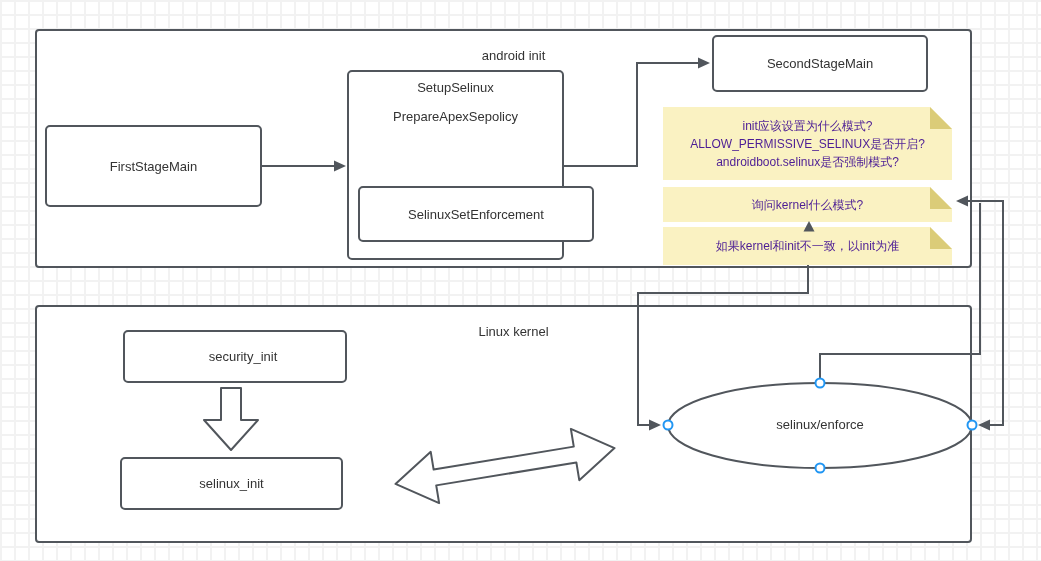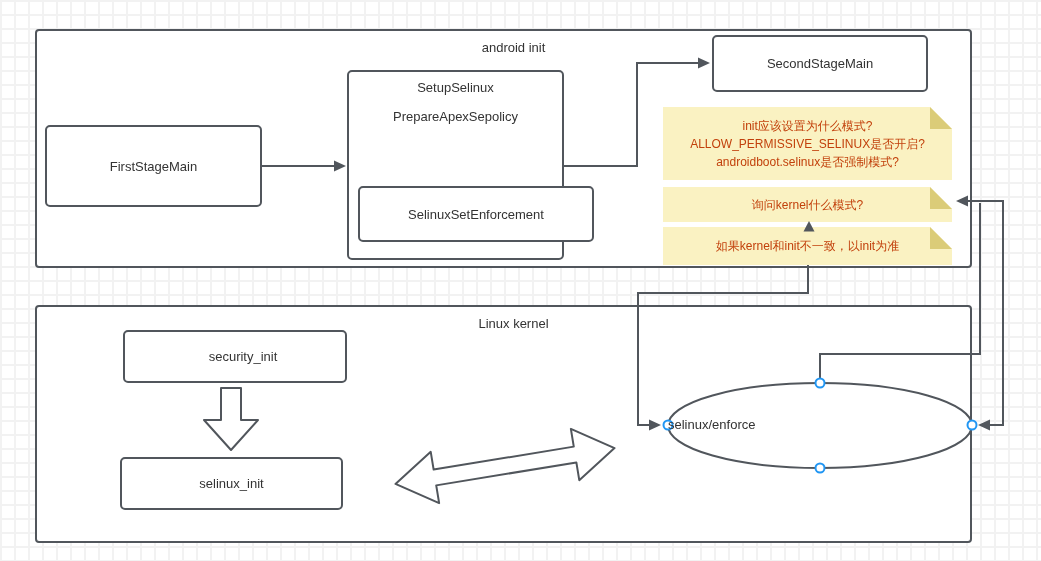--- a/index.html
+++ b/index.html
@@ -11,38 +11,38 @@
       linear-gradient(to right, #f2f2f2 2px, transparent 2px),
       linear-gradient(to bottom, #f2f2f2 2px, transparent 2px);
     background-size:14px 14px;
     font-family:"Liberation Sans","DejaVu Sans",sans-serif;
     color:#333333;
   }
   .container {
     position:absolute; background:#ffffff;
     border:2px solid #51565c; border-radius:4px; z-index:1;
   }
-  .ctitle { text-align:center; margin-top:9px; font-size:13px; color:#333;padding-left:20px; }
+  .ctitle { text-align:center; margin-top:17px; font-size:13px; color:#333;padding-left:20px; }
   .node {
     position:absolute; background:#ffffff;
     border:2px solid #51565c; border-radius:5px;
     display:flex; align-items:center; justify-content:center;
     font-size:13px; z-index:2; text-align:center;
   }
   .group-box { position:absolute; background:#fff; border:2px solid #51565c; border-radius:5px; z-index:2; }
   .gline { position:absolute; left:0; width:100%; text-align:center; font-size:13px; line-height:18px; }
   .note {
     position:absolute; background:#faf2c2; z-index:2;
     display:flex; flex-direction:column; align-items:center; justify-content:center;
-    font-size:12px; line-height:18px; text-align:center; color:#c2410c;
+    font-size:12px; line-height:18px; text-align:center; color:#4c1d95;
   }
   .note .cut  { position:absolute; top:0; right:0; width:22px; height:22px; background:#ffffff; clip-path:polygon(0 0, 100% 0, 100% 100%); }
   .note .flap { position:absolute; top:0; right:0; width:22px; height:22px; background:#dbcc78; clip-path:polygon(0 0, 100% 100%, 0 100%); }
   .svg-layer { position:absolute; left:0; top:0; width:1041px; height:561px; z-index:3; pointer-events:none; }
-  .ellipse-label { position:absolute; left:668px; top:417px; width:304px; text-align:left; font-size:13px; z-index:4; }
+  .ellipse-label { position:absolute; left:668px; top:417px; width:304px; text-align:center; font-size:13px; z-index:4; }
 </style>
 </head>
 <body>
 
 <div class="canvas">
 
   <div class="container" style="left:35px; top:29px; width:937px; height:239px;">
     <div class="ctitle">android init</div>
   </div>
 

